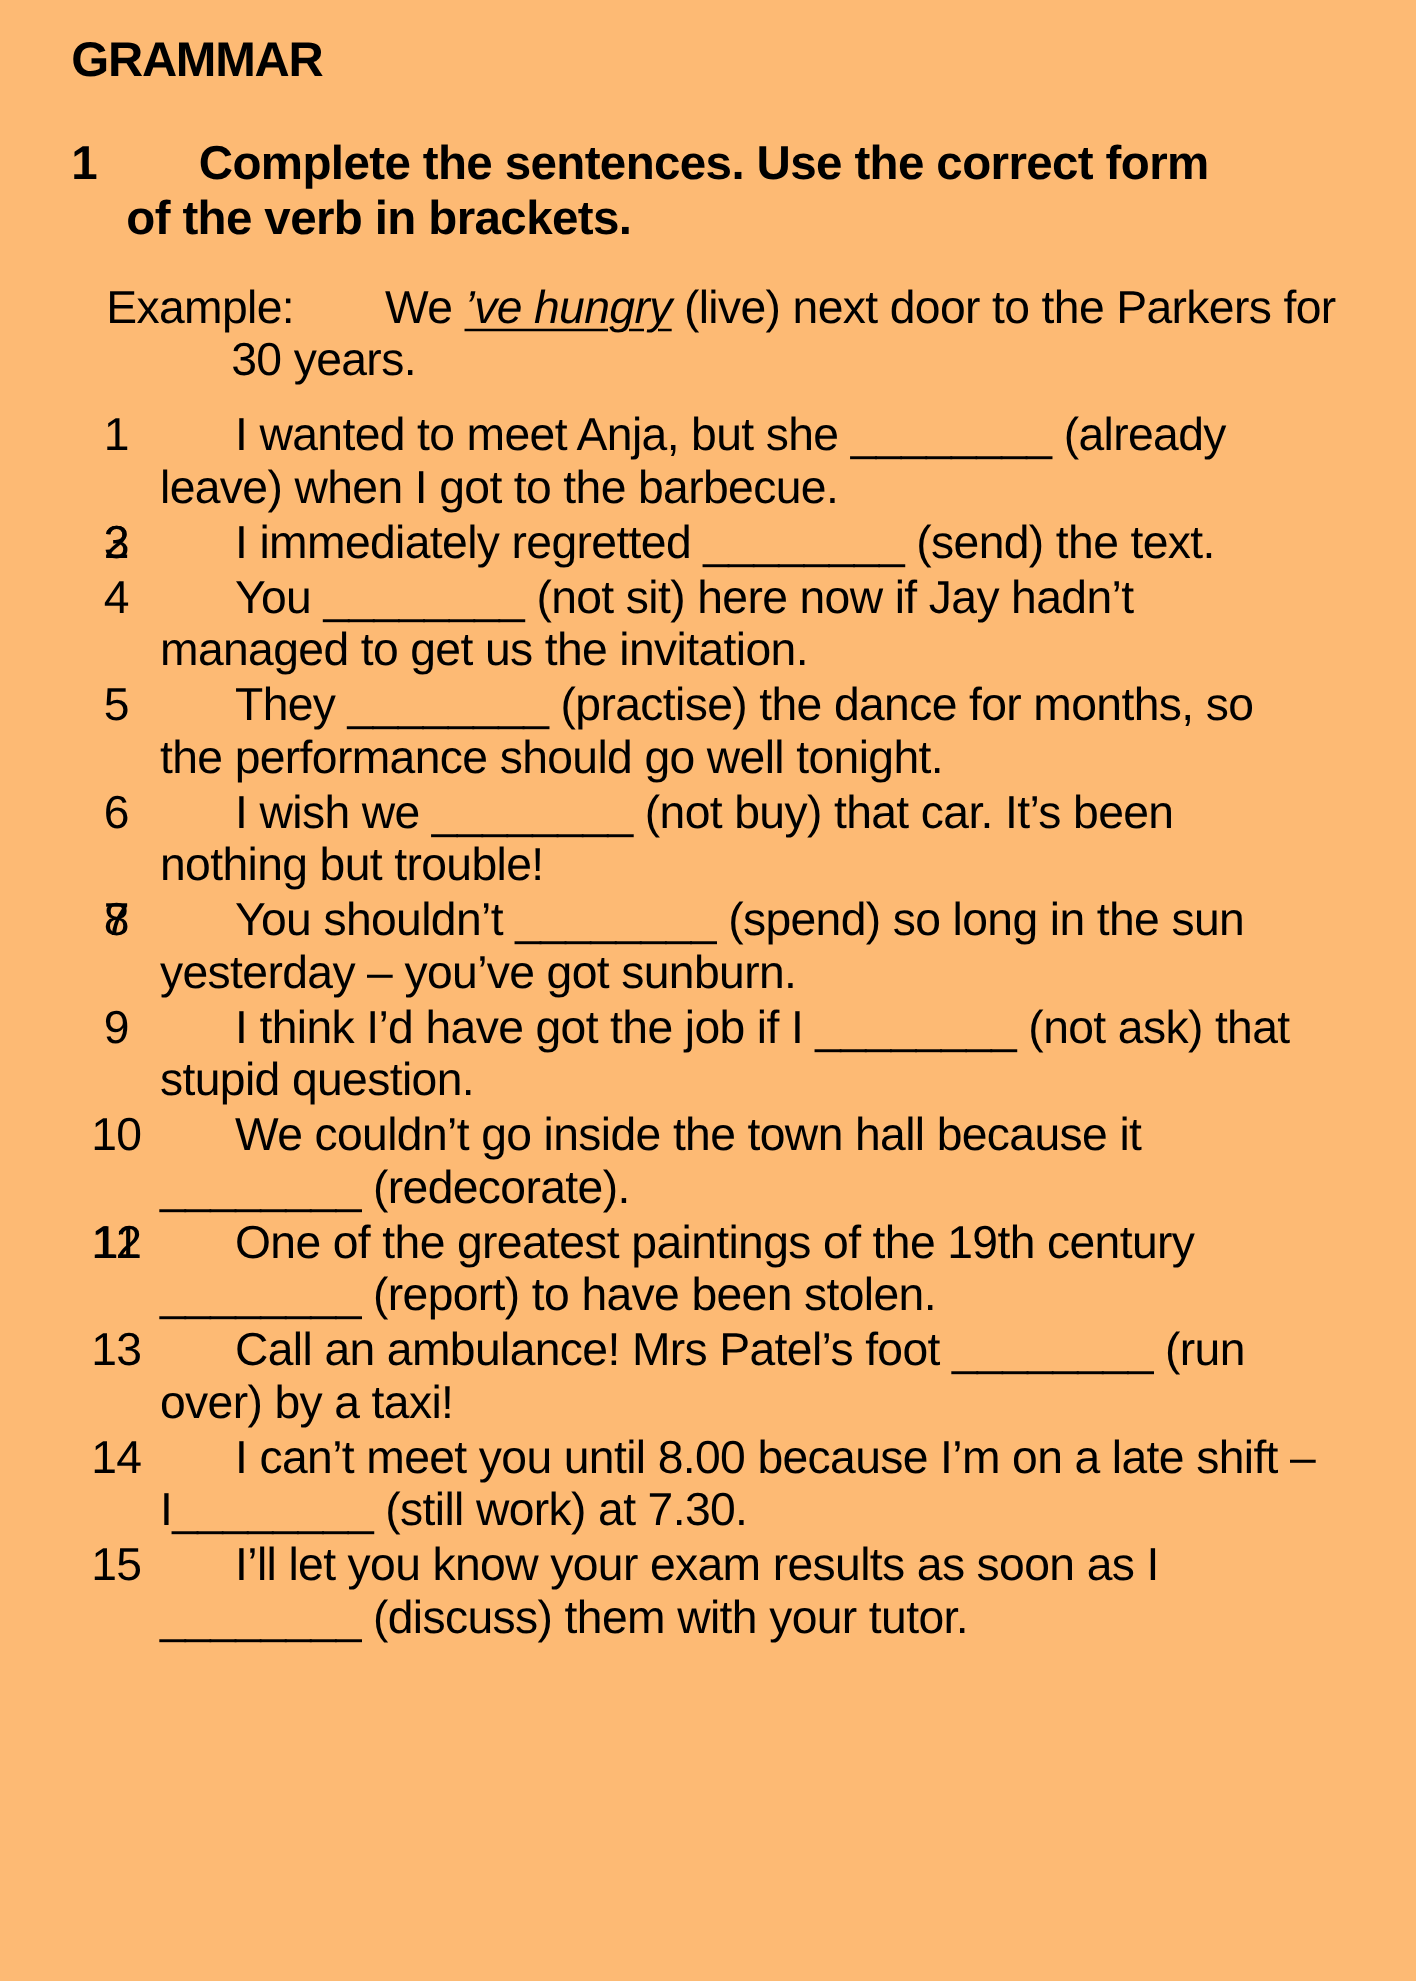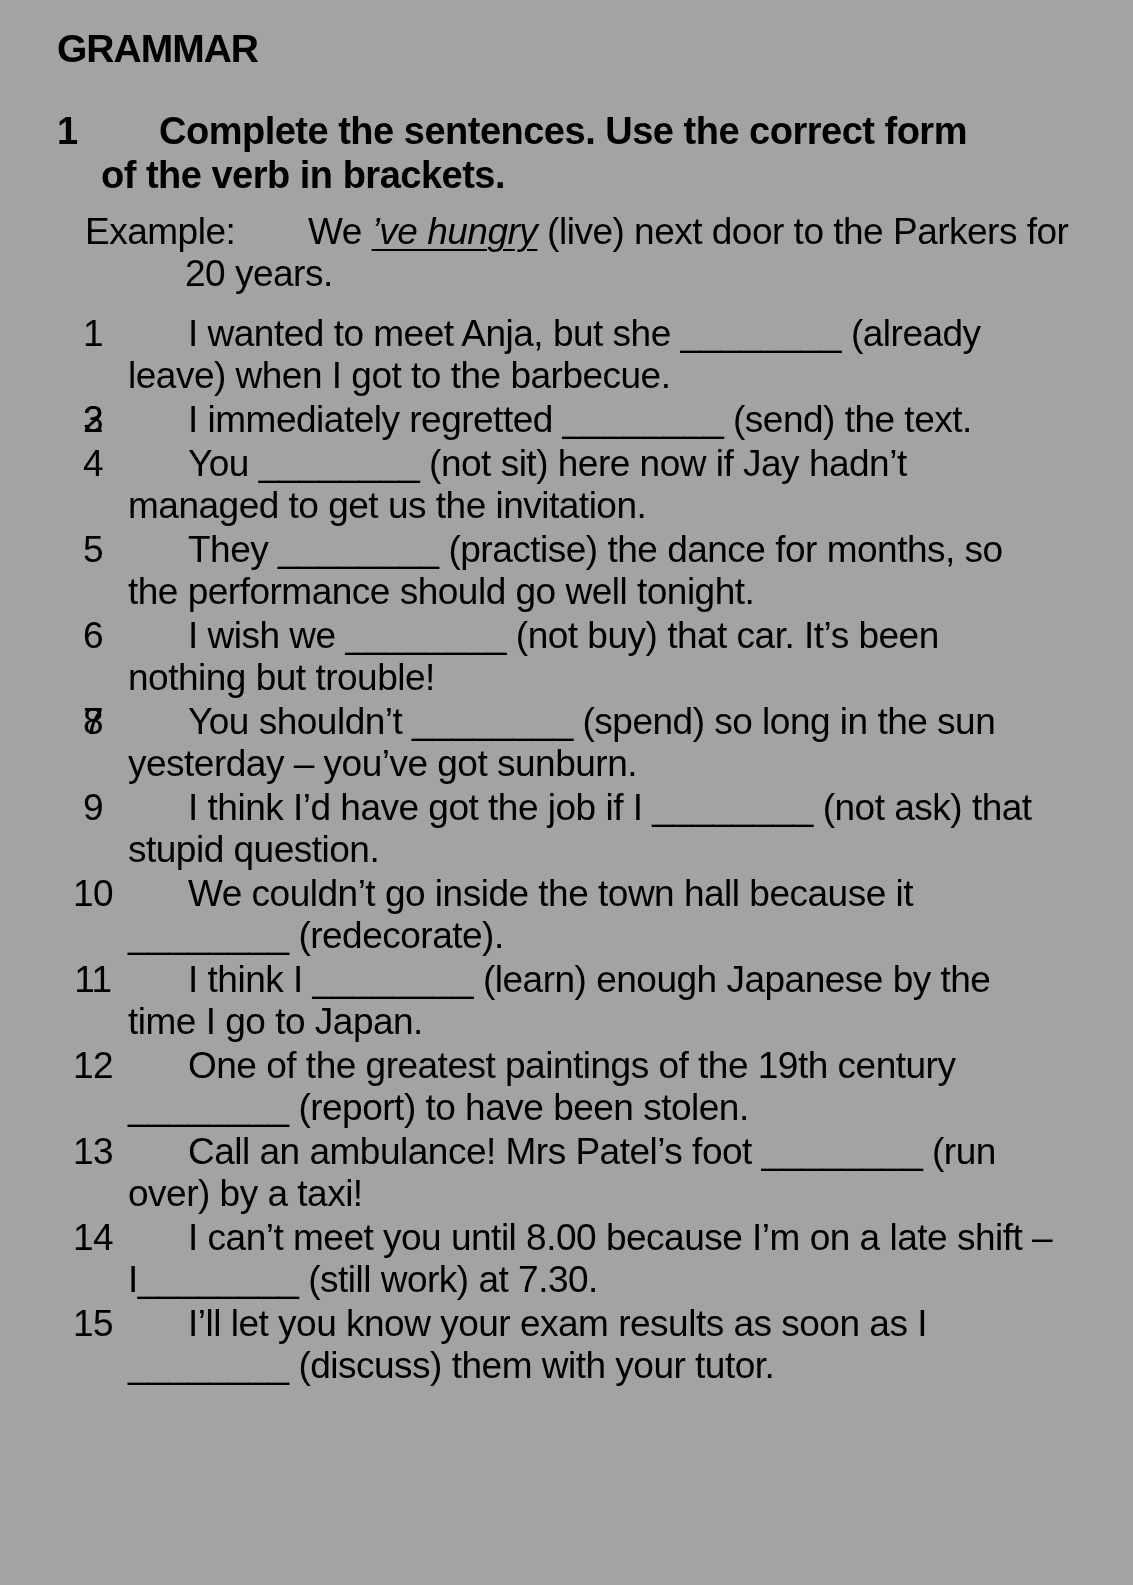--- a/index.html
+++ b/index.html
@@ -1,40 +1,40 @@
 <!DOCTYPE html>
 <html><head>
 <meta charset="utf-8">
 <style>
   html,body{margin:0;padding:0;background:#ffffff;}
   .page{
     position:relative;
     width:1133px;height:1585px;
     box-sizing:border-box;
     padding-top:27px;
-    background:#a3a3a3;
+    background:#fdba74;
     color:#000000;
     font-family:"Liberation Sans","DejaVu Sans",sans-serif;
     overflow:hidden;
   }
   .title{
     margin:0 0 0 57px;
     font-size:39px;line-height:44px;font-weight:700;letter-spacing:-1px;
   }
   .ex-heading{
     position:relative;
     margin-top:38px;
     padding-left:85px;
     font-size:38px;line-height:44px;font-weight:700;letter-spacing:-0.5px;
   }
   .ex-heading .num{position:absolute;left:57px;top:0;}
   .ex-heading .ex-text{text-indent:58px;margin-left:16px;}
   .example{
     position:relative;
-    margin-top:14px;
+    margin-top:28px;
     padding-left:185px;
     font-size:37px;line-height:42px;letter-spacing:-0.5px;
   }
   .example .label{position:absolute;left:85px;top:0;}
   .example .ex-body{text-indent:123px;}
   .answer{
     font-style:italic;
     text-decoration:underline;
     text-decoration-thickness:2px;
     text-underline-offset:5px;
@@ -54,21 +54,21 @@
 
   <h1 class="title">GRAMMAR</h1>
 
   <div class="ex-heading">
     <span class="num">1</span>
     <div class="ex-text">Complete the sentences. Use the correct form<br>of the verb in brackets.</div>
   </div>
 
   <div class="example">
     <span class="label">Example:</span>
-    <div class="ex-body"><span>We </span><span class="answer">’ve hungry</span><span> (live) next door to the Parkers for</span><br><span>20 years.</span></div>
+    <div class="ex-body"><span>We </span><span class="answer">’ve hungry</span><span> (live) next door to the Parkers for</span><br><span>30 years.</span></div>
   </div>
 
   <div class="items">
   <div class="item">
     <span class="num">1</span>
     <div class="txt">I wanted to meet Anja, but she ________ (already<br>leave) when I got to the barbecue.</div>
   </div>
 
   <div class="item">
     <span class="num">2</span>
@@ -108,21 +108,20 @@
     <div class="txt">I think I’d have got the job if I ________ (not ask) that<br>stupid question.</div>
   </div>
 
   <div class="item">
     <span class="num">10</span>
     <div class="txt">We couldn’t go inside the town hall because it<br>________ (redecorate).</div>
   </div>
 
   <div class="item">
     <span class="num">11</span>
-    <div class="txt">I think I ________ (learn) enough Japanese by the<br>time I go to Japan.</div>
   </div>
 
   <div class="item">
     <span class="num">12</span>
     <div class="txt">One of the greatest paintings of the 19th century<br>________ (report) to have been stolen.</div>
   </div>
 
   <div class="item">
     <span class="num">13</span>
     <div class="txt">Call an ambulance! Mrs Patel’s foot ________ (run<br>over) by a taxi!</div>

